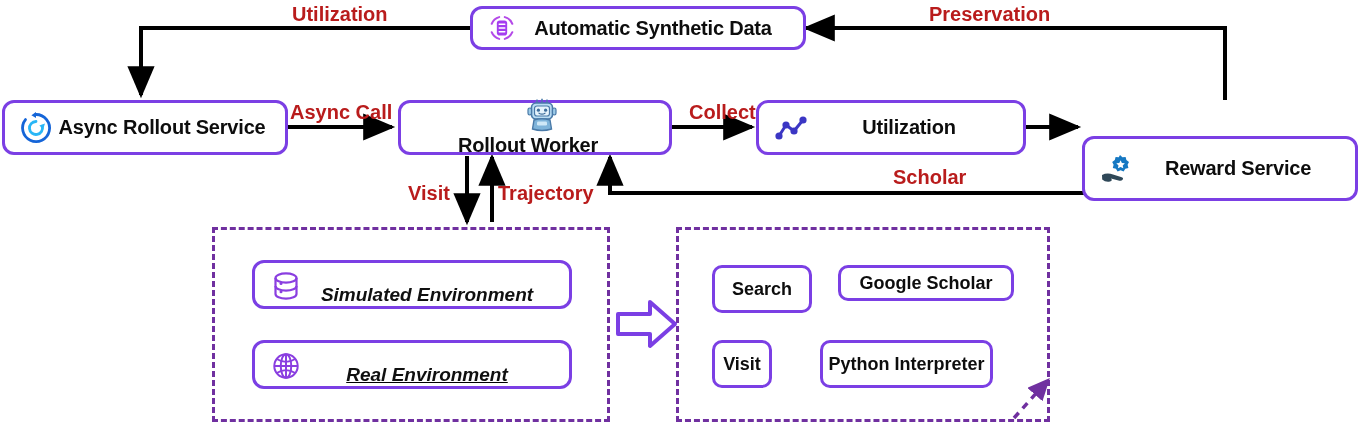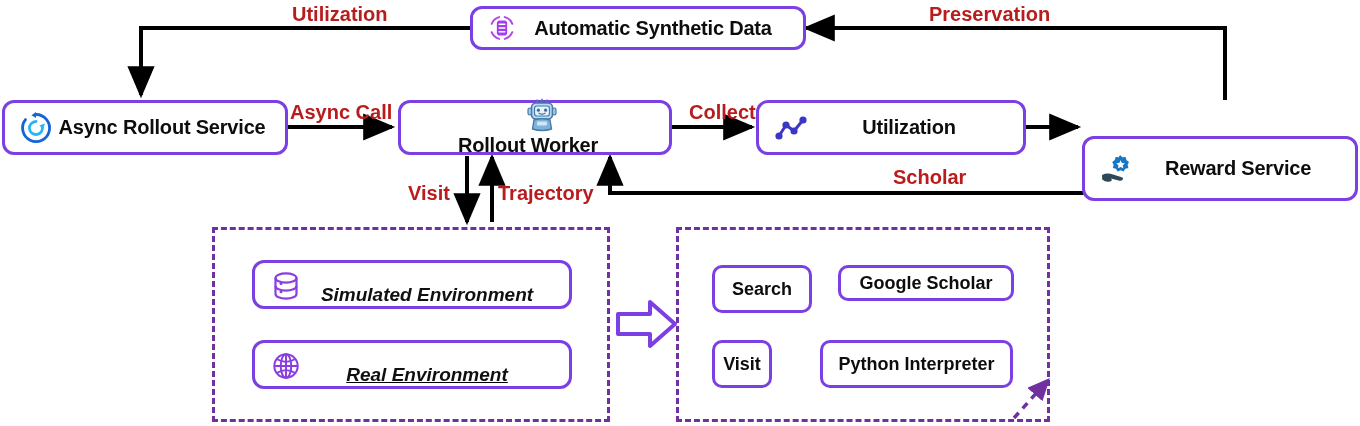--- a/index.html
+++ b/index.html
@@ -271,21 +271,21 @@
   </svg>
 
   <div class="group" style="left:676px; top:227px; width:374px; height:195px;"></div>
 
   <div class="tool" style="left:712px; top:265px; width:100px; height:48px;">Search</div>
 
   <div class="tool" style="left:838px; top:265px; width:176px; height:36px;">Google Scholar</div>
 
   <div class="tool" style="left:712px; top:340px; width:60px; height:48px;">Visit</div>
 
-  <div class="tool" style="left:820px; top:340px; width:193px; height:48px;">Python Interpreter</div>
+  <div class="tool" style="left:820px; top:340px; width:173px; height:48px;">Python Interpreter</div>
 
   <svg style="position:absolute; left:1008px; top:358px; width:70px; height:68px; z-index:3;" viewBox="0 0 70 68" xmlns="http://www.w3.org/2000/svg">
     <defs>
       <marker id="arrowPurpleA" markerWidth="8" markerHeight="8" refX="5.6" refY="2.9" orient="auto" markerUnits="strokeWidth">
         <path d="M0,0 L6.4,2.9 L0,5.8 Z" fill="#7030a0"></path>
       </marker>
       <marker id="arrowPurpleB" markerWidth="8" markerHeight="8" refX="5.6" refY="2.9" orient="auto" markerUnits="strokeWidth">
         <path d="M0,0 L6.4,2.9 L0,5.8 Z" fill="#7030a0"></path>
       </marker>
     </defs>

